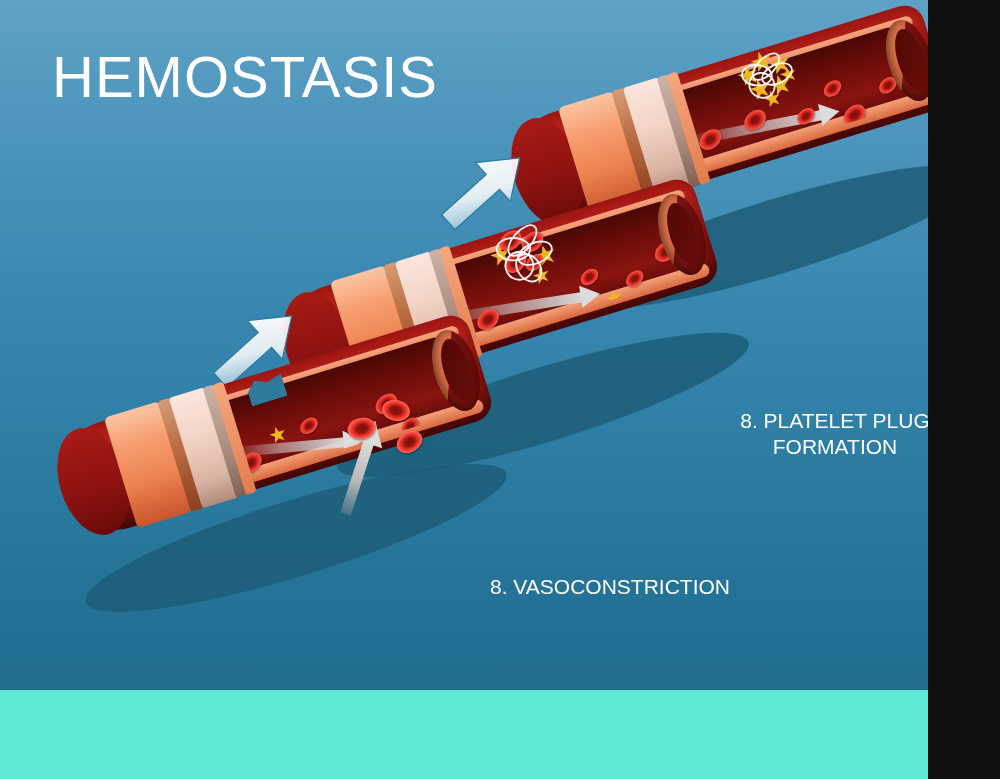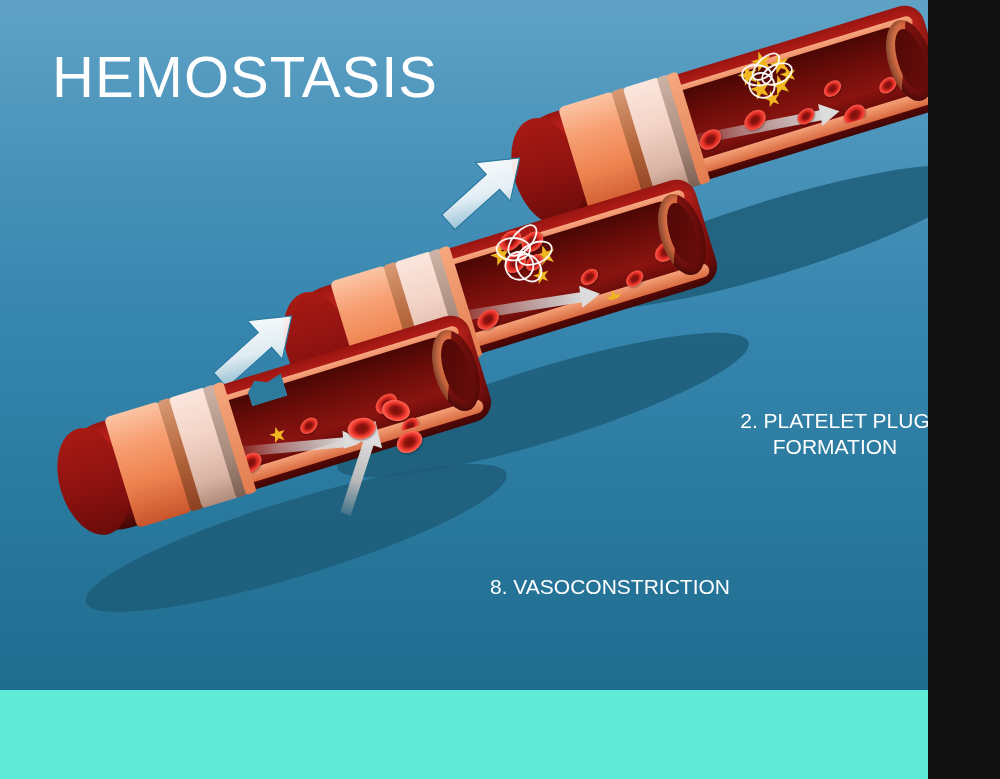--- a/index.html
+++ b/index.html
@@ -217,21 +217,21 @@
 <body>
 
 <div id="stage">
 
   <div id="canvas">
 
     <div id="title">HEMOSTASIS</div>
 
     <div class="caption" id="cap3">3. CLOT
 FORMATION</div>
-    <div class="caption" id="cap2">2. PLATELET PLUG
+    <div class="caption" id="cap2">8. PLATELET PLUG
 FORMATION</div>
     <div class="caption" id="cap1">8. VASOCONSTRICTION</div>
 
     <div class="vshadow" style="left:560px;top:200px;width:430px;height:74px;transform:rotate(-17deg);"></div>
 
     <div class="vessel" style="left:516px;top:122px;transform:rotate(-17deg) scale(.93);">
       <div class="v-outer"></div>
       <div class="v-cap"></div>
 
       <div class="rim-top"></div>

